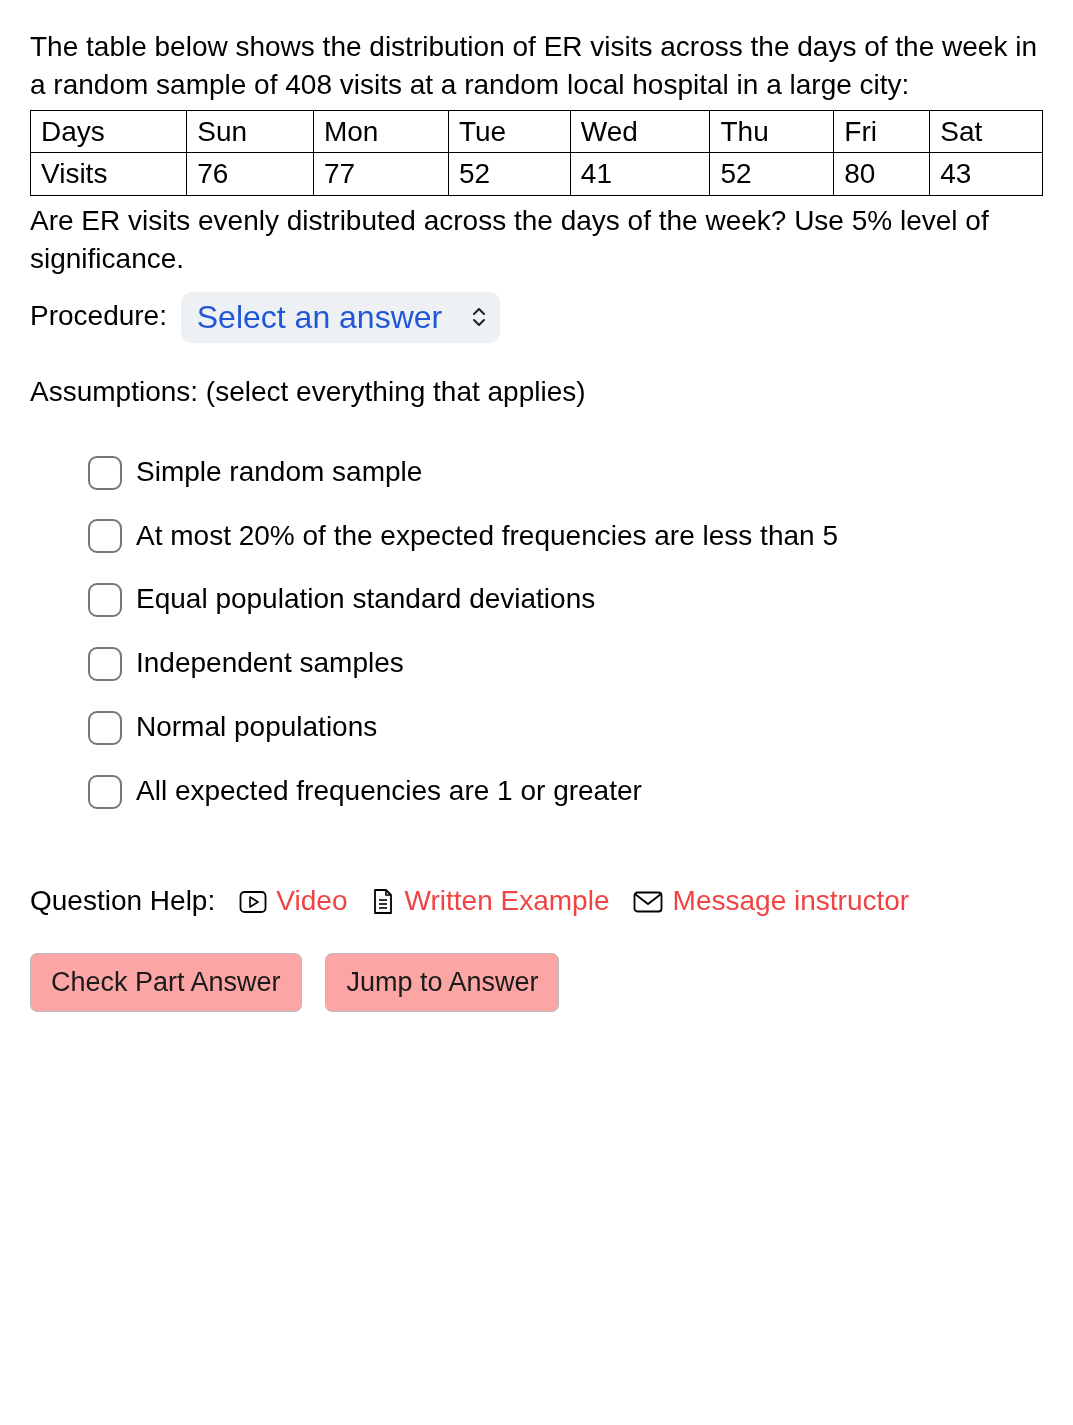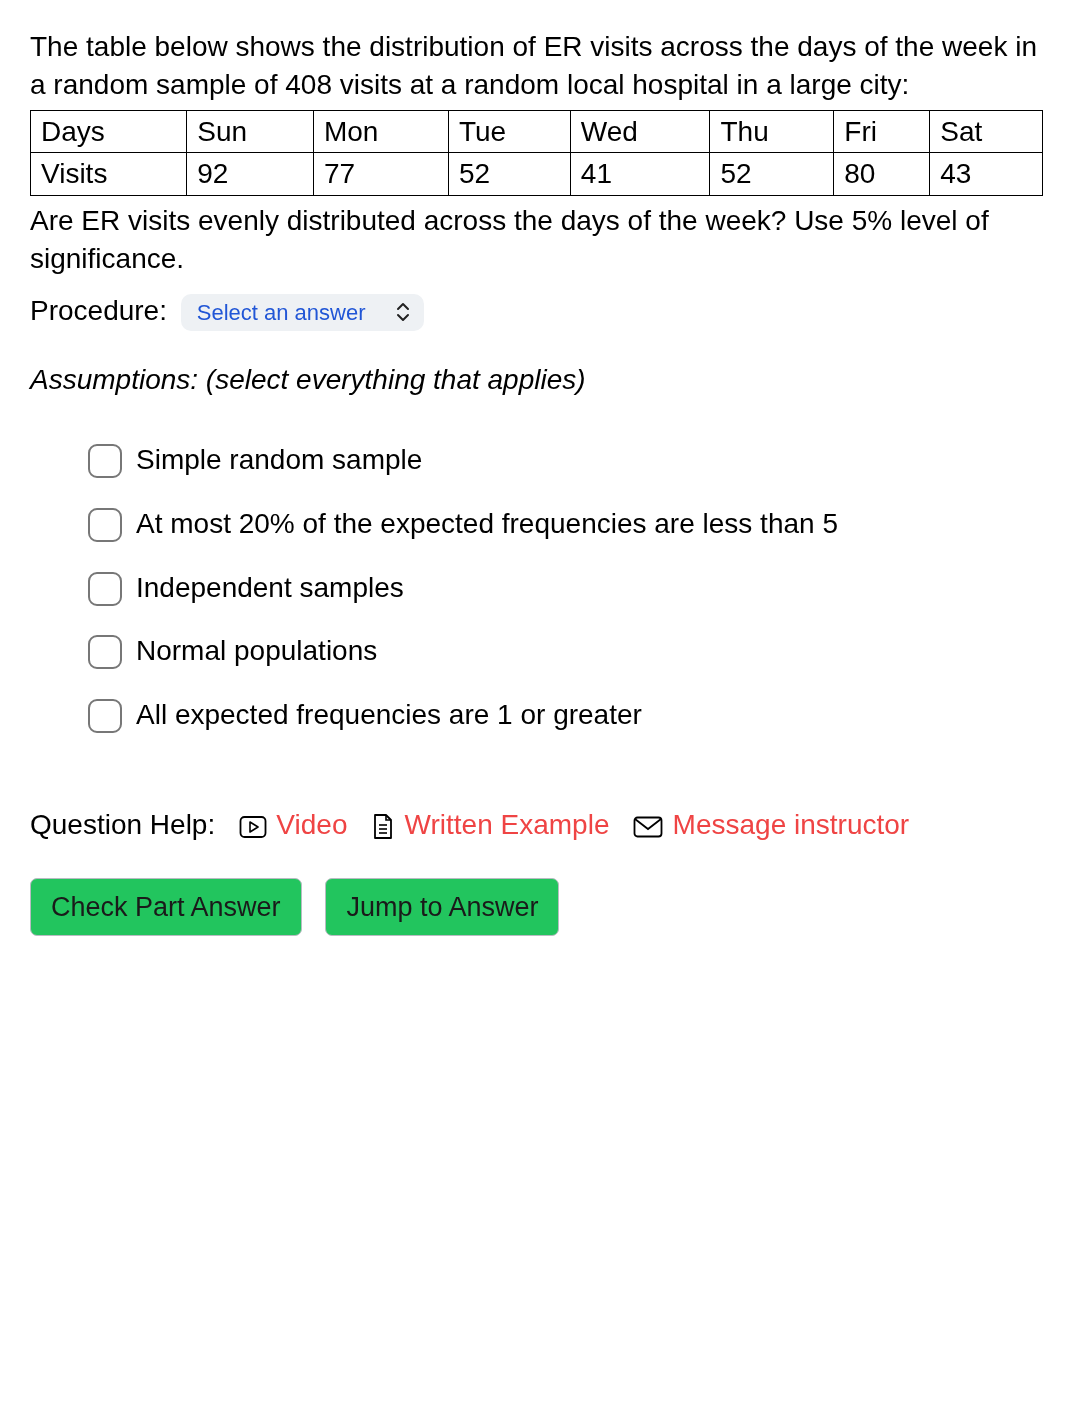--- a/index.html
+++ b/index.html
@@ -24,21 +24,21 @@
     padding: 2px 10px;
     font-size: 28px;
     text-align: left;
   }
   td:first-child { text-align: left; }
   .select-pill {
     display: inline-flex;
     align-items: center;
     background: #eef1f4;
     color: #2156d6;
-    font-size: 22px;
+    font-size: 32px;
     padding: 4px 14px 4px 16px;
     border-radius: 10px;
     vertical-align: middle;
     margin-left: 6px;
   }
   .chev {
     margin-left: 30px;
     font-size: 18px;
     color: #333;
     line-height: 1;
@@ -63,21 +63,21 @@
   }
   .help-row { margin-top: 36px; }
   .link { color: #ef4444; }
   .icon-box {
     display: inline-flex;
     vertical-align: middle;
     margin-right: 2px;
   }
   .btn {
     display: inline-block;
-    background: #22c55e;
+    background: #fca5a5;
     border: 1px solid #b8bcc2;
     border-radius: 7px;
     padding: 10px 20px;
     font-size: 27px;
     color: #1a1a1a;
     margin-right: 16px;
     margin-top: 28px;
   }
   svg { display: block; }
 </style>
@@ -93,21 +93,21 @@
     <td>Sun</td>
     <td>Mon</td>
     <td>Tue</td>
     <td>Wed</td>
     <td>Thu</td>
     <td>Fri</td>
     <td>Sat</td>
   </tr>
   <tr>
     <td>Visits</td>
-    <td>92</td>
+    <td>76</td>
     <td>77</td>
     <td>52</td>
     <td>41</td>
     <td>52</td>
     <td>80</td>
     <td>43</td>
   </tr>
 </tbody>
   </table>
 
@@ -119,30 +119,34 @@
     <span>Select an answer</span>
     <span class="chev">
       <svg width="14" height="22" viewBox="0 0 14 22">
         <path d="M2 8 L7 3 L12 8" fill="none" stroke="#222" stroke-width="2" stroke-linecap="round" stroke-linejoin="round"></path>
         <path d="M2 14 L7 19 L12 14" fill="none" stroke="#222" stroke-width="2" stroke-linecap="round" stroke-linejoin="round"></path>
       </svg>
     </span>
   </span>
 </p>
 
-<p style="margin-top:30px;font-style:italic;">Assumptions: (select everything that applies)</p>
+<p style="margin-top:30px;">Assumptions: (select everything that applies)</p>
 
 <div class="assump-list">
   <div class="assump-item">
     <span class="cb"></span>
     <span>Simple random sample</span>
   </div>
   <div class="assump-item">
     <span class="cb"></span>
     <span>At most 20% of the expected frequencies are less than 5</span>
+  </div>
+  <div class="assump-item">
+    <span class="cb"></span>
+    <span>Equal population standard deviations</span>
   </div>
   <div class="assump-item">
     <span class="cb"></span>
     <span>Independent samples</span>
   </div>
   <div class="assump-item">
     <span class="cb"></span>
     <span>Normal populations</span>
   </div>
   <div class="assump-item">

